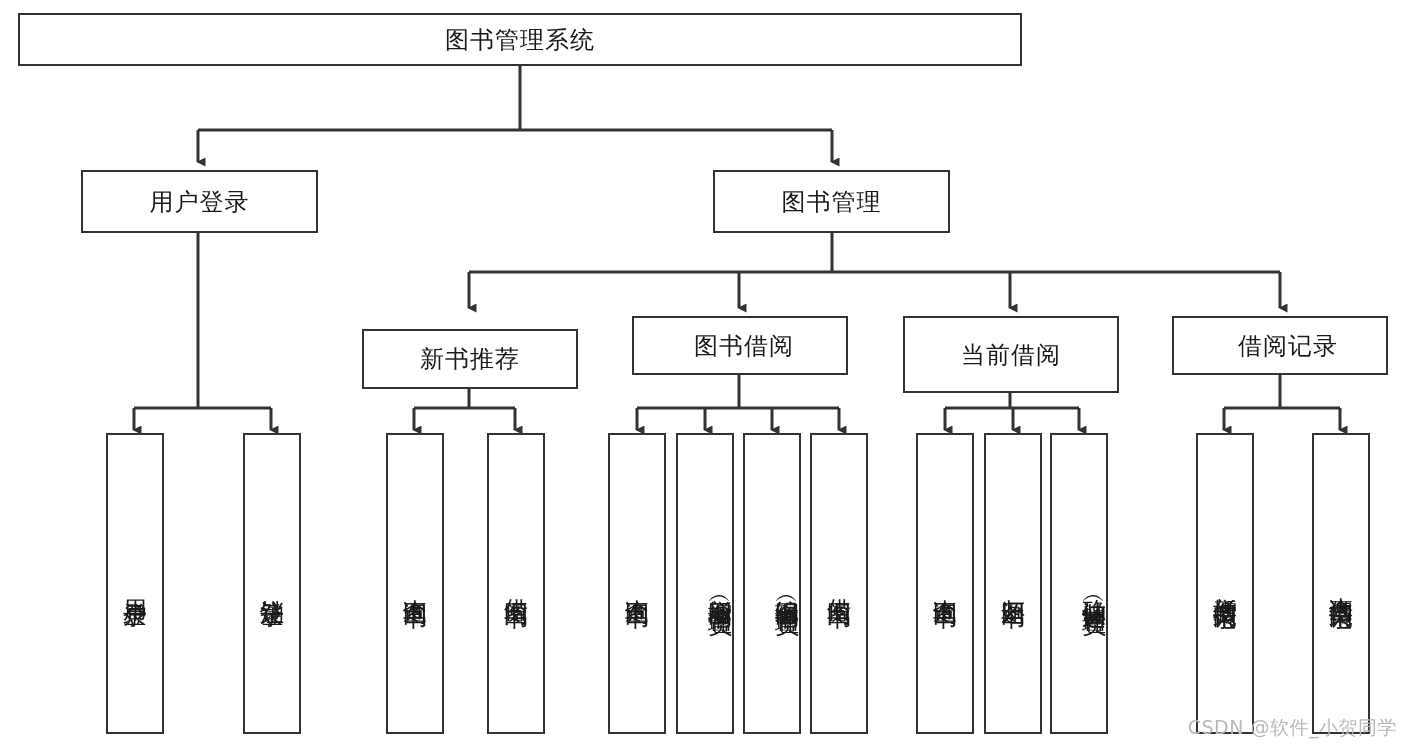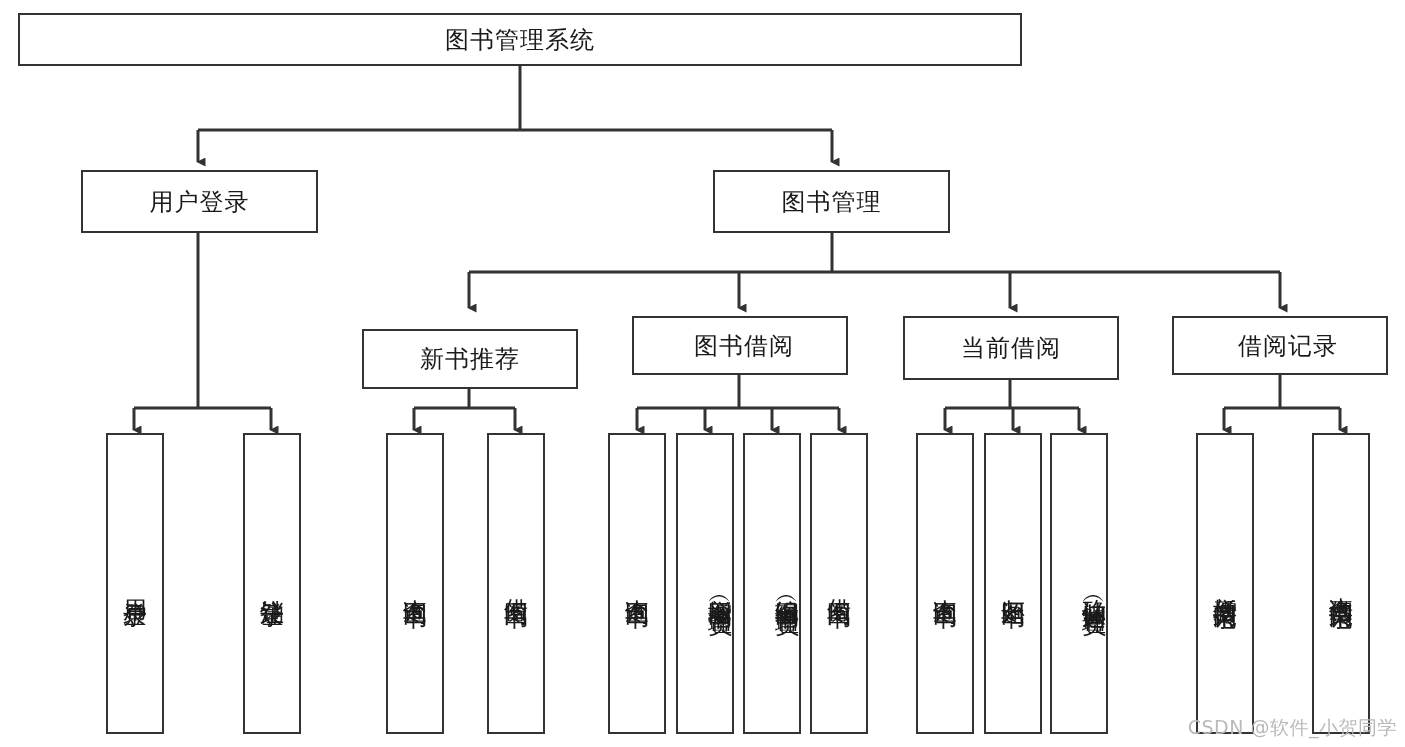--- a/index.html
+++ b/index.html
@@ -133,21 +133,21 @@
   <div class="node h" style="left:713px; top:170px; width:237px; height:63px;">
     <span class="label">图书管理</span>
   </div>
 
   <div class="node h" style="left:362px; top:316px; width:216px; height:60px;margin-top:13px;">
     <span class="label">新书推荐</span>
   </div>
   <div class="node h" style="left:632px; top:316px; width:216px; height:59px;padding-left:8px;">
     <span class="label">图书借阅</span>
   </div>
-  <div class="node h" style="left:903px; top:316px; width:216px; height:64px;">
+  <div class="node h" style="left:903px; top:316px; width:216px; height:77px;">
     <span class="label">当前借阅</span>
   </div>
   <div class="node h" style="left:1172px; top:316px; width:216px; height:59px;padding-left:16px;">
     <span class="label">借阅记录</span>
   </div>
 
   <div class="node v mid" style="left:106px; top:433px; width:58px; height:301px;">
     <span class="label">用户登录</span>
   </div>
   <div class="node v mid" style="left:243px; top:433px; width:58px; height:301px;">

